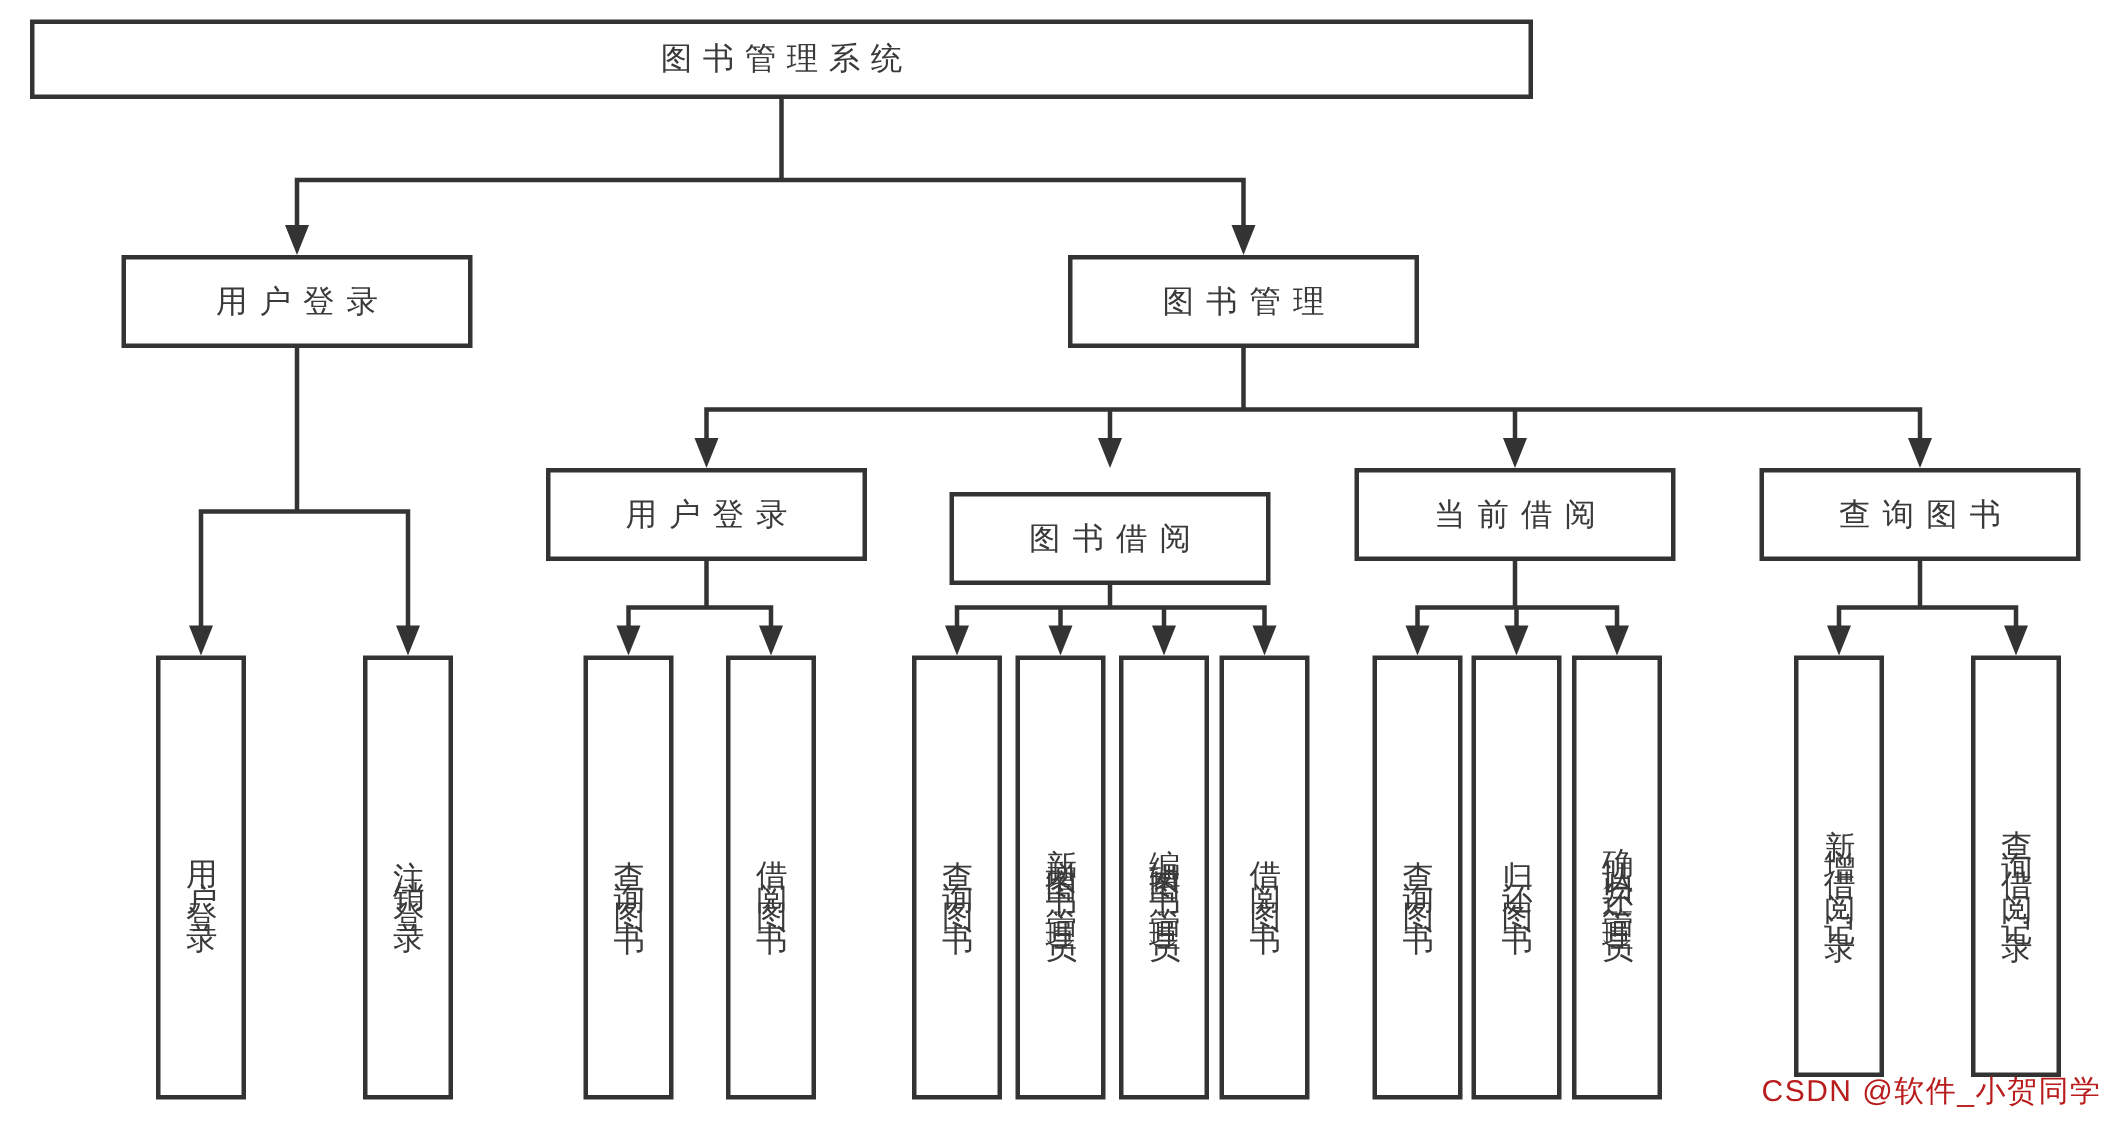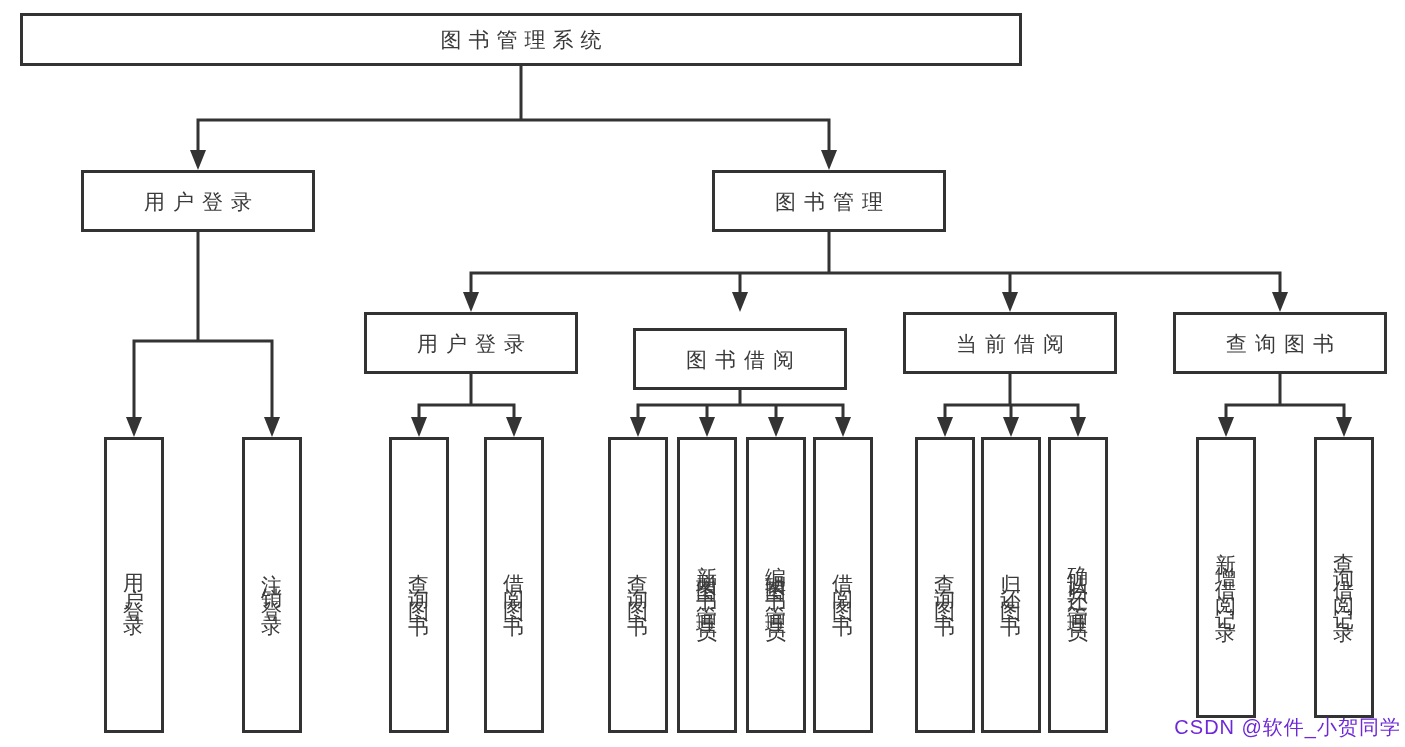--- a/index.html
+++ b/index.html
@@ -21,21 +21,21 @@
   .hlabel.root{letter-spacing:7px;text-indent:7px;}
   .v{top:437px;width:60px;height:296px;}
   .v.short{height:281px;}
   .vlabel{
     writing-mode:vertical-rl;text-orientation:mixed;
     font-size:21px;color:#3a3a3a;letter-spacing:14px;line-height:1;
   }
   .vlabel.tight{letter-spacing:8px;}
   .watermark{
     position:absolute;right:4px;top:714px;z-index:5;
-    font-size:20px;color:#6d28d9;letter-spacing:1px;white-space:nowrap;
+    font-size:20px;color:#b91c1c;letter-spacing:1px;white-space:nowrap;
   }
 </style>
 </head>
 <body>
 
 <div class="stage">
 
   <svg class="wires" width="1405" height="747" viewBox="0 0 1405 747">
     <g>
       <path d="M521 66 V121 M198 120 H829 M198 118.5 V152 M829 118.5 V152"></path>

